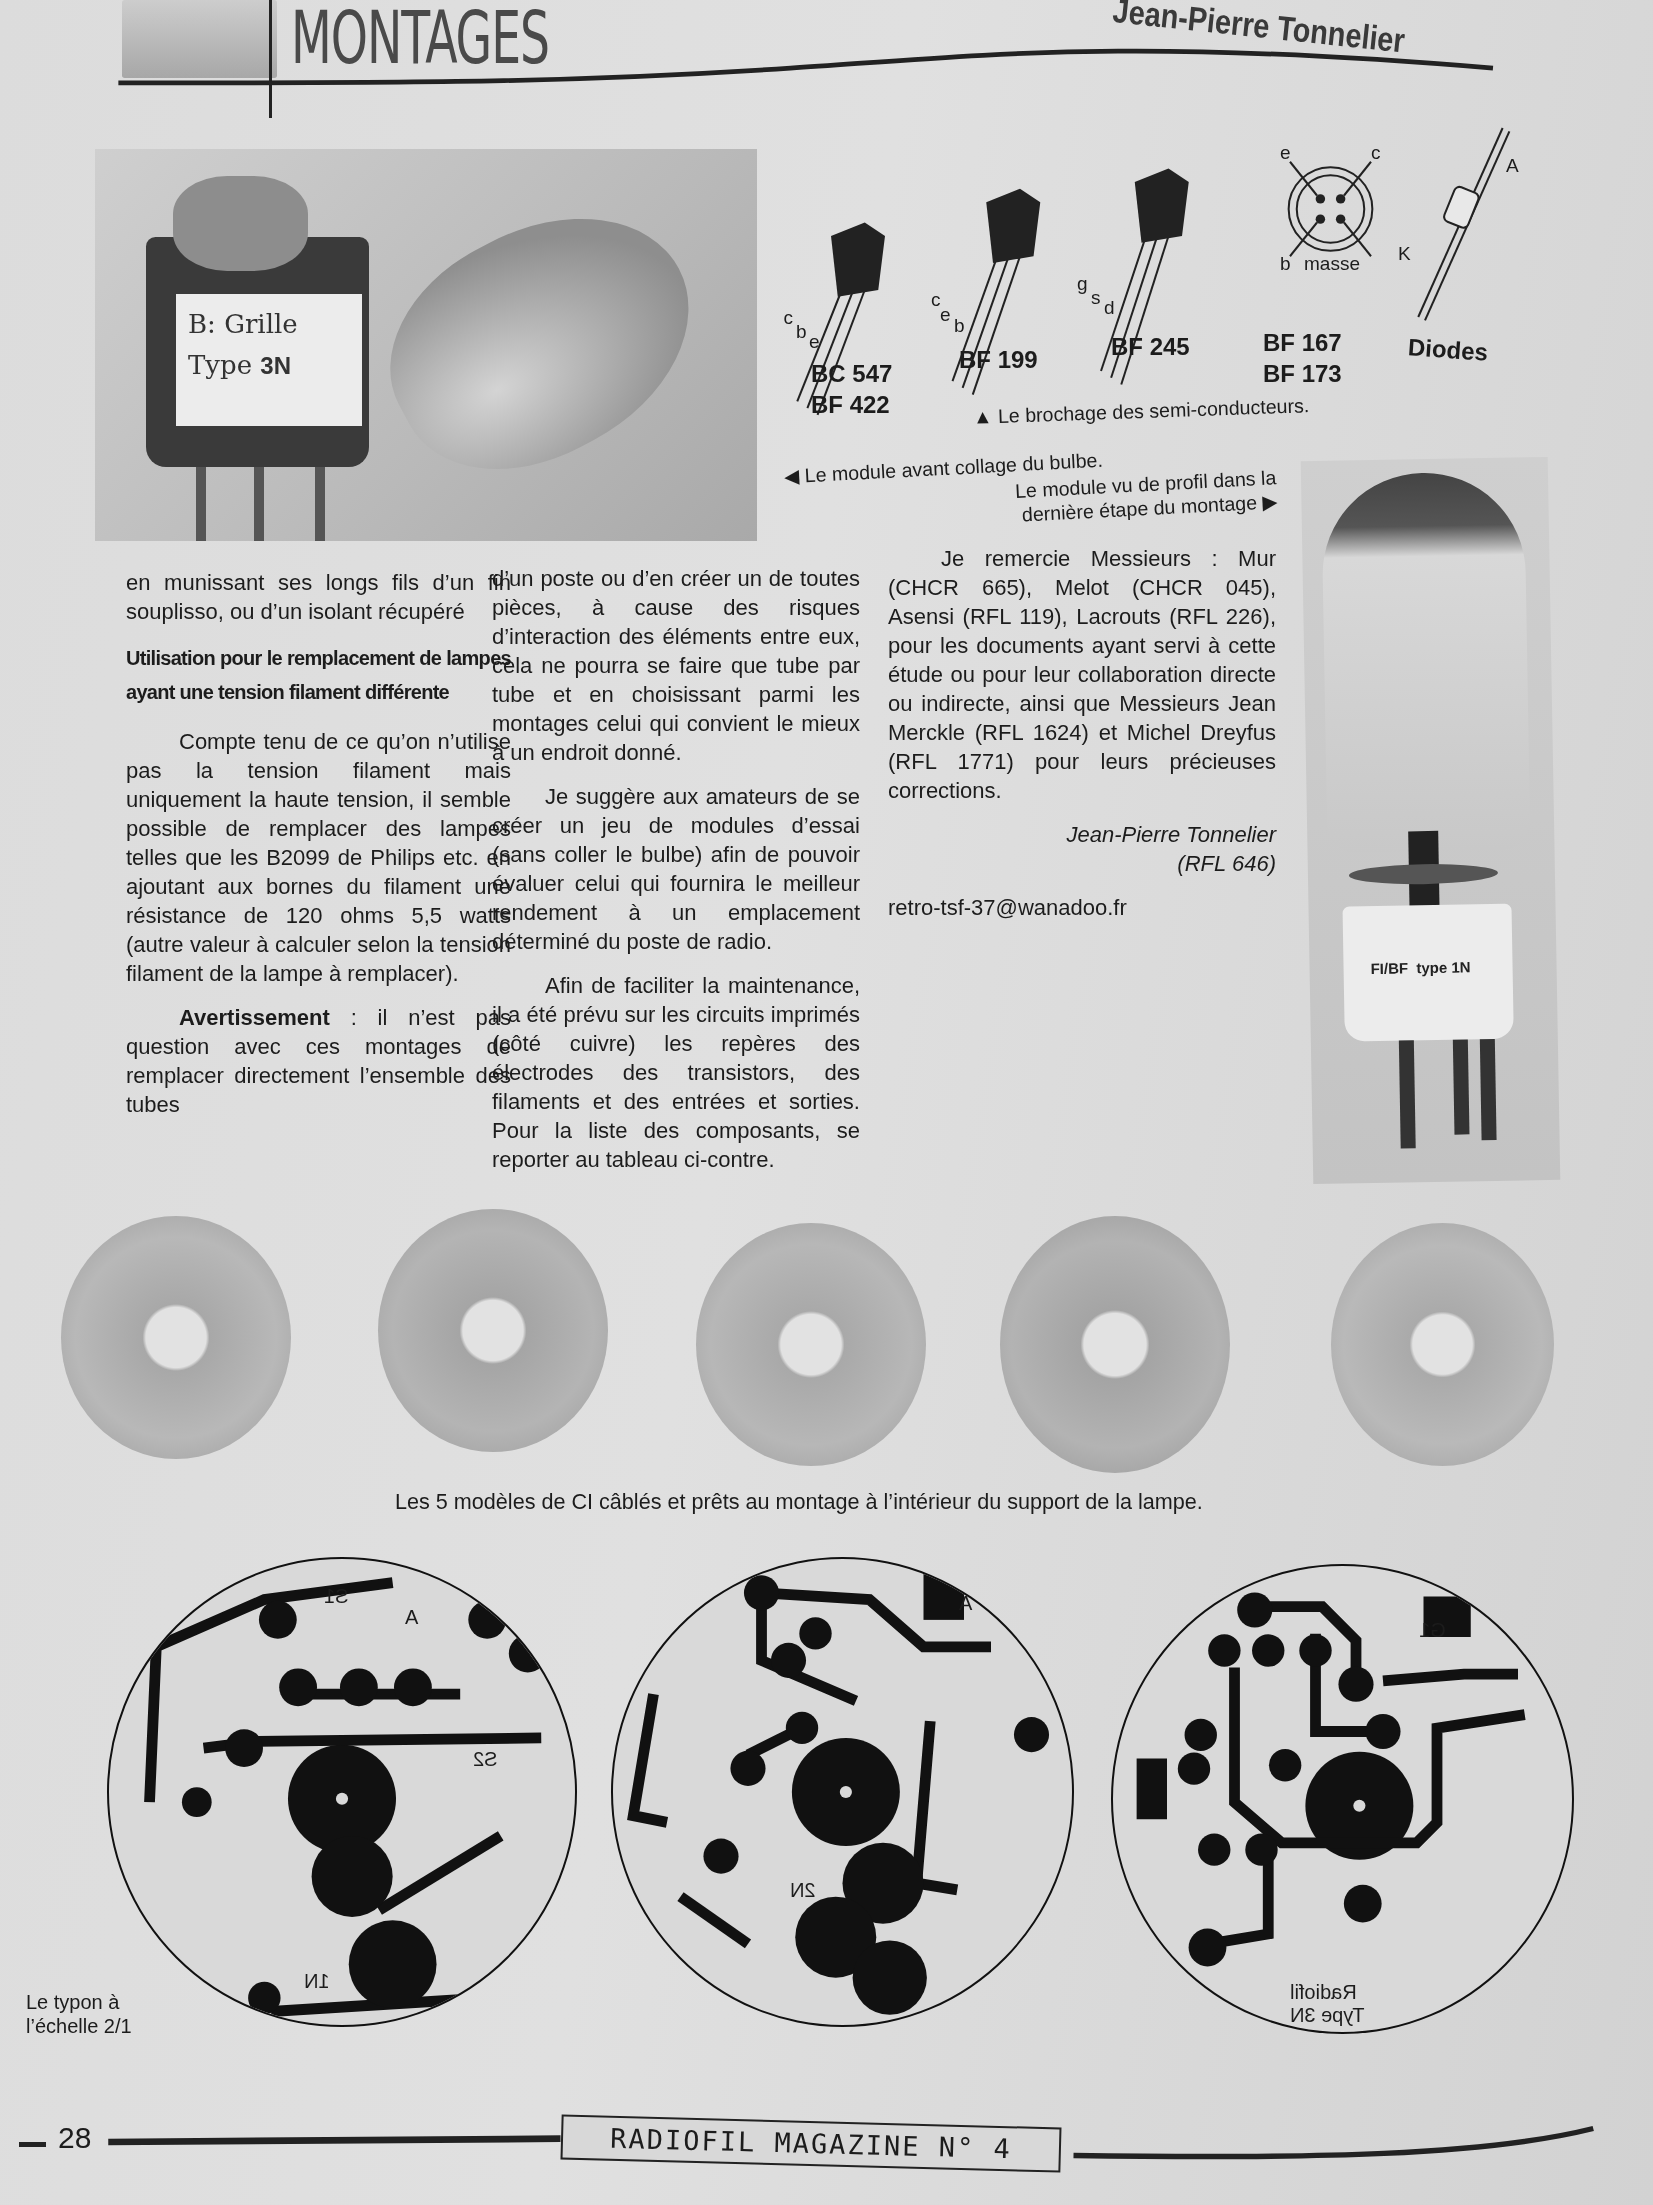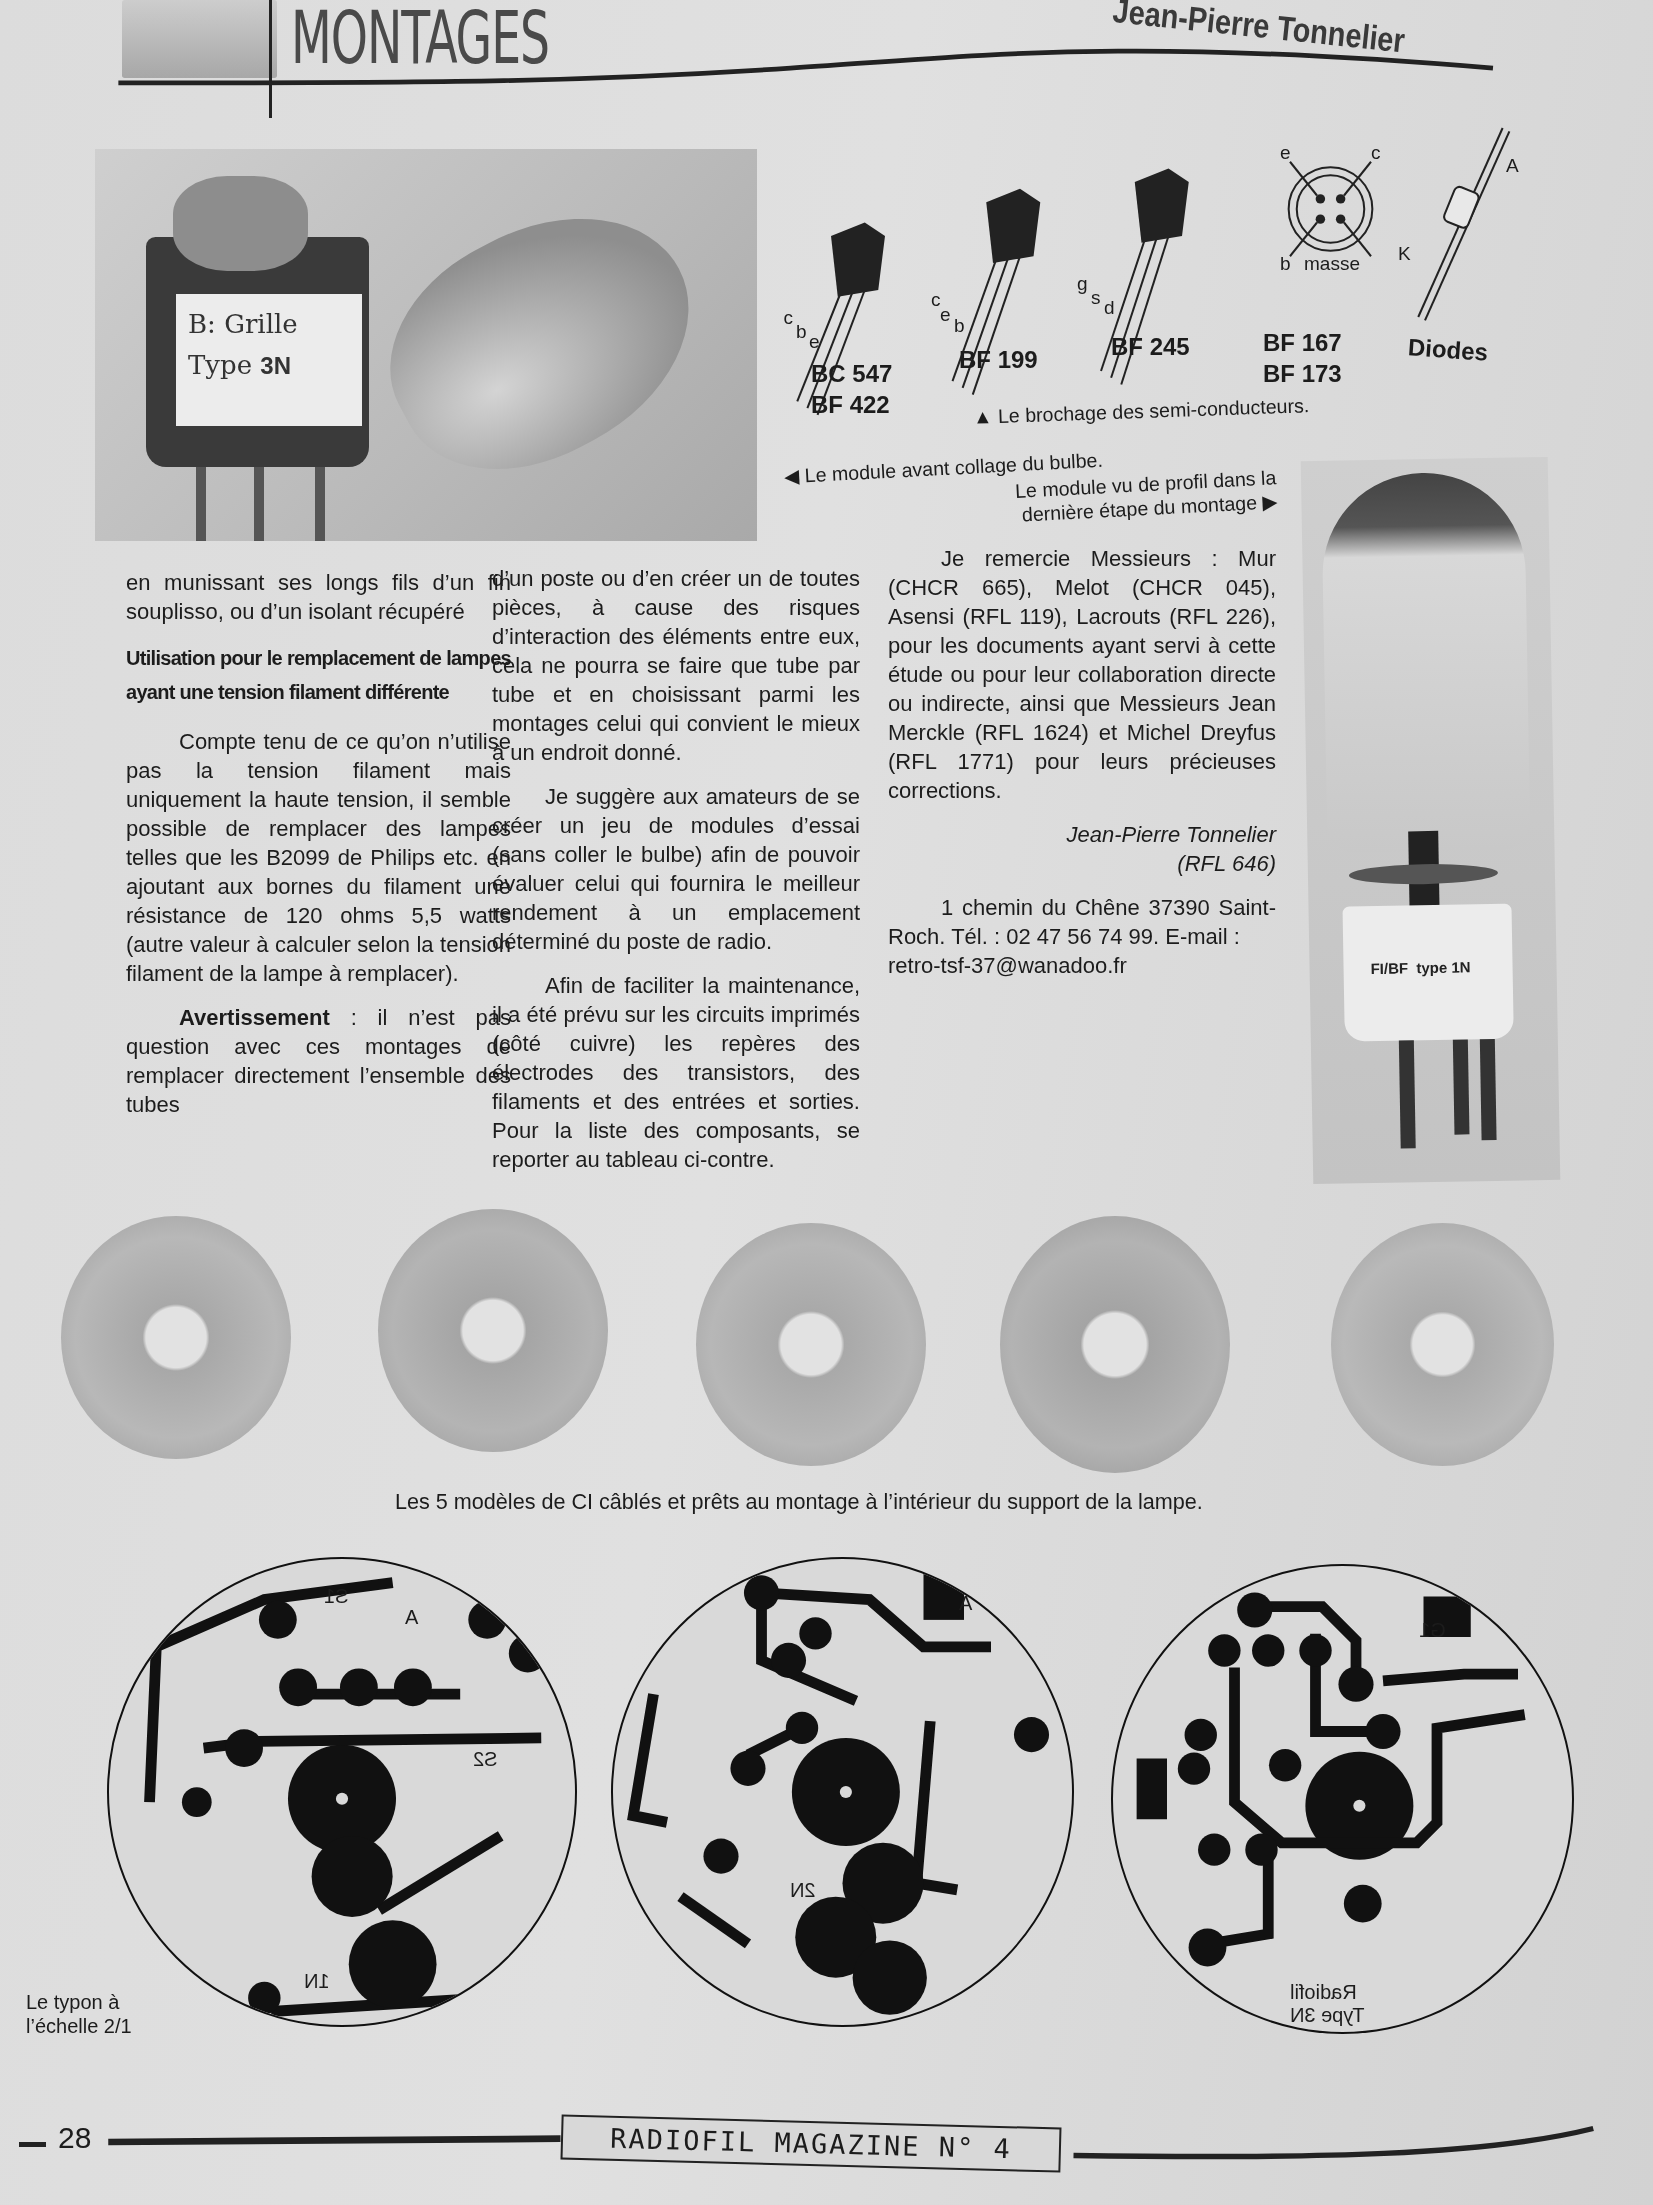--- a/index.html
+++ b/index.html
@@ -146,21 +146,20 @@
   <div class="abs col" style="left:492px;top:564px;width:368px;">
     <p class="noind">d’un poste ou d’en créer un de toutes pièces, à cause des risques d’interaction des éléments entre eux, cela ne pourra se faire que tube par tube et en choisissant parmi les montages celui qui convient le mieux à un endroit donné.</p>
     <p>Je suggère aux amateurs de se créer un jeu de modules d’essai (sans coller le bulbe) afin de pouvoir évaluer celui qui fournira le meilleur rendement à un emplacement déterminé du poste de radio.</p>
     <p>Afin de faciliter la maintenance, il a été prévu sur les circuits imprimés (côté cuivre) les repères des électrodes des transistors, des filaments et des entrées et sorties. Pour la liste des composants, se reporter au tableau ci-contre.</p>
   </div>
 
   <div class="abs col" style="left:888px;top:544px;width:388px;">
     <p>Je remercie Messieurs : Mur (CHCR 665), Melot (CHCR 045), Asensi (RFL 119), Lacrouts (RFL 226), pour les documents ayant servi à cette étude ou pour leur collaboration directe ou indirecte, ainsi que Messieurs Jean Merckle (RFL 1624) et Michel Dreyfus (RFL 1771) pour leurs précieuses corrections.</p>
     <p class="sig" style="margin-bottom:0">Jean-Pierre Tonnelier</p>
     <p class="sig">(RFL 646)</p>
-    <p style="margin-bottom:0">1 chemin du Chêne 37390 Saint-Roch. Tél. : 02 47 56 74 99. E-mail :</p>
     <p class="noind" style="text-align:left">retro-tsf-37@wanadoo.fr</p>
   </div>
 
   <div class="abs" style="left:54px;top:1209px;width:1540px;height:284px;">
     <div class="abs" style="left:6.8px;top:6.8px;width:230px;height:243px;border-radius:50%;background:radial-gradient(circle,#e2e2e2 18%,#a8a8a8 20%,#b8b8b8 60%,#999 100%);"></div>
     <div class="abs" style="left:324px;top:0;width:230px;height:243px;border-radius:50%;background:radial-gradient(circle,#e2e2e2 18%,#a5a5a5 20%,#b4b4b4 60%,#999 100%);"></div>
     <div class="abs" style="left:642px;top:13.5px;width:230px;height:243px;border-radius:50%;background:radial-gradient(circle,#e2e2e2 18%,#a9a9a9 20%,#b7b7b7 60%,#9a9a9a 100%);"></div>
     <div class="abs" style="left:946px;top:6.8px;width:230px;height:257px;border-radius:50%;background:radial-gradient(circle,#e2e2e2 18%,#a4a4a4 20%,#b3b3b3 60%,#959595 100%);"></div>
     <div class="abs" style="left:1277px;top:13.5px;width:223px;height:243px;border-radius:50%;background:radial-gradient(circle,#e2e2e2 18%,#aaaaaa 20%,#b9b9b9 60%,#9c9c9c 100%);"></div>
   </div>

